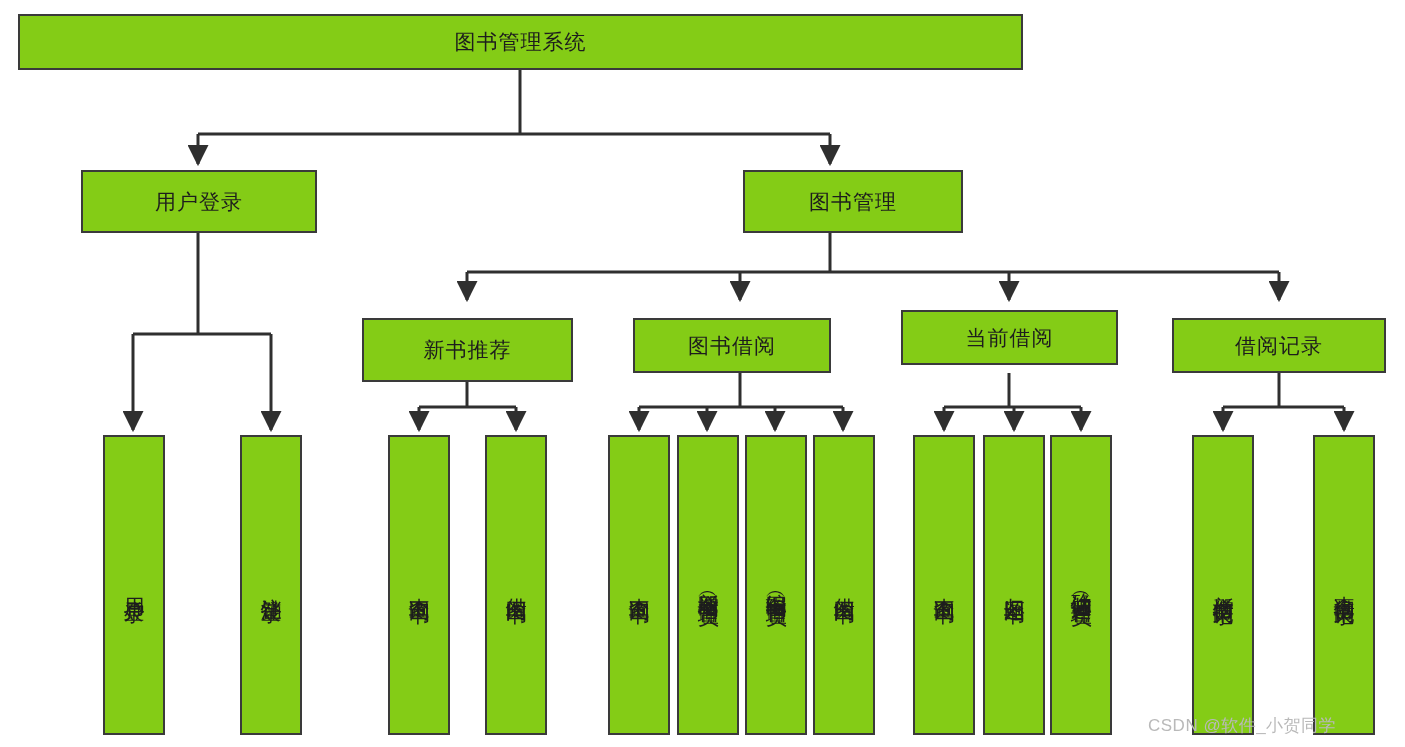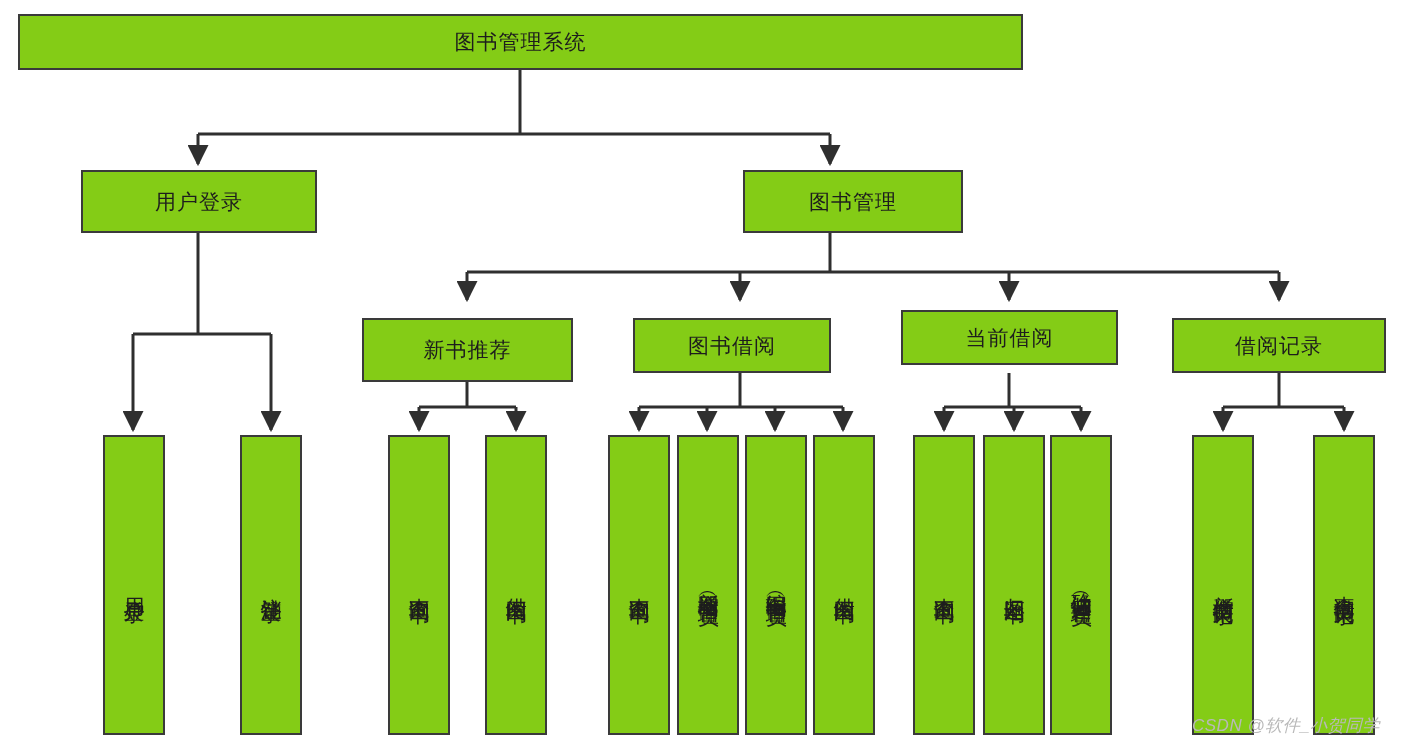--- a/index.html
+++ b/index.html
@@ -165,15 +165,15 @@
     <span class="vtext">确认归还（管理员）</span>
   </div>
 
   <div class="node node-v" style="left:1192px; top:435px; width:62px; height:300px;">
     <span class="vtext">新增借阅记录</span>
   </div>
   <div class="node node-v" style="left:1313px; top:435px; width:62px; height:300px;">
     <span class="vtext">查询借阅记录</span>
   </div>
 
-  <div class="watermark" style="left:1192px; top:714px;font-style:italic;">CSDN @软件_小贺同学</div>
+  <div class="watermark" style="left:1148px; top:714px;">CSDN @软件_小贺同学</div>
 
 </div>
 
 </body></html>

